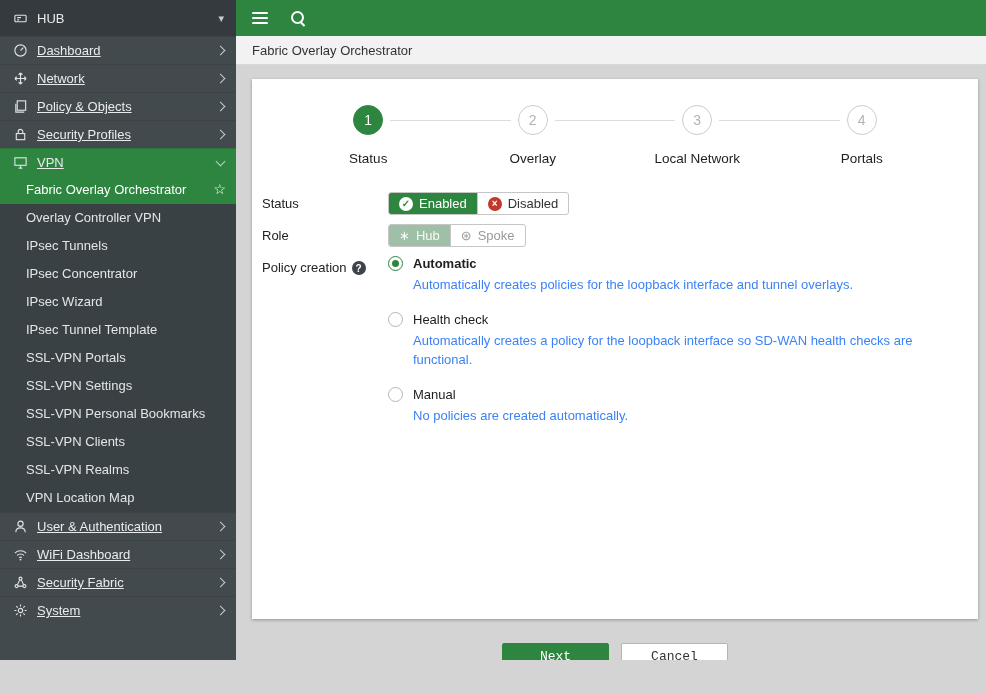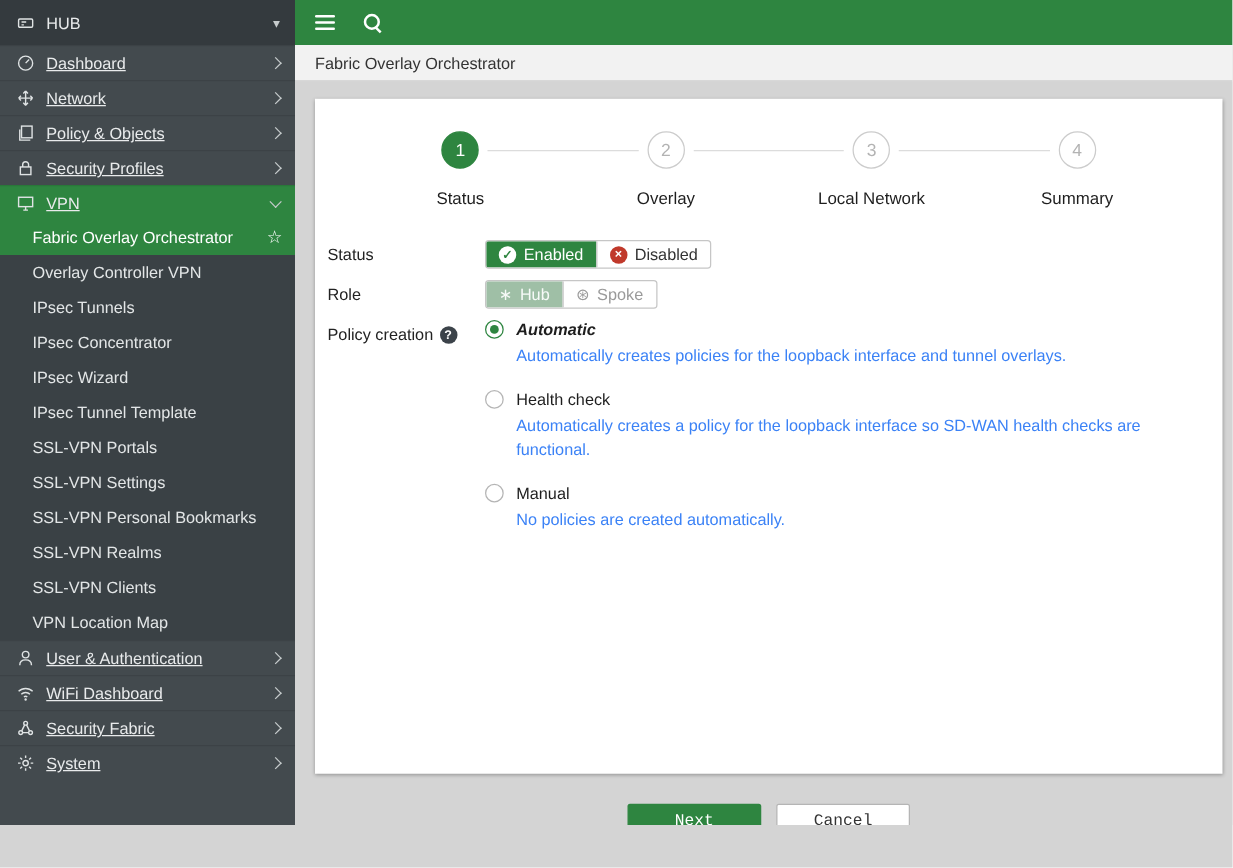--- a/index.html
+++ b/index.html
@@ -65,21 +65,21 @@
   .badge-x { background: #c0392b; color: #fff; }
   .role-ico { font-size: 13px; }
 
   .radio-group { display: flex; flex-direction: column; }
   .radio-option { margin-bottom: 17px; }
   .radio-row { display: flex; align-items: center; gap: 10px; cursor: pointer; }
   .radio { width: 15px; height: 15px; border-radius: 50%; border: 1px solid #b5b5b5; background: #fff; position: relative; flex-shrink: 0; }
   .radio.sel { border-color: #2e8540; }
   .radio.sel::after { content: ""; position: absolute; inset: 3px; border-radius: 50%; background: #2e8540; }
   .opt-label { color: #1e1e1e; }
-  .opt-label.bold { font-weight: bold; font-style: italic; }
+  .opt-label.bold { font-weight: bold; }
   .opt-desc { color: #3b82f6; margin: 5px 0 0 25px; max-width: 565px; line-height: 1.45; }
 
   
   .footer-actions { display: flex; justify-content: center; gap: 12px; margin-top: 24px; }
   .btn { min-width: 107px; height: 26px; display: flex; align-items: center; justify-content: center; border-radius: 2px; cursor: pointer; font-size: 13px; font-family: Liberation Mono, monospace; }
   .btn-next { background: #2e8540; border: 1px solid #2e8540; color: #fff; }
   .btn-cancel { background: #fff; border: 1px solid #b5b5b5; color: #333; }
 
   svg.si { stroke: #dfe3e4; stroke-width: 1.2; fill: none; }
   svg.si .f { fill: #dfe3e4; stroke: none; }
@@ -178,24 +178,24 @@
       <div class="sub-item">
         <span class="si-label">SSL-VPN Portals</span>
       </div>
       <div class="sub-item">
         <span class="si-label">SSL-VPN Settings</span>
       </div>
       <div class="sub-item">
         <span class="si-label">SSL-VPN Personal Bookmarks</span>
       </div>
       <div class="sub-item">
+        <span class="si-label">SSL-VPN Clients</span>
+      </div>
+      <div class="sub-item">
         <span class="si-label">SSL-VPN Realms</span>
-      </div>
-      <div class="sub-item">
-        <span class="si-label">SSL-VPN Clients</span>
       </div>
       <div class="sub-item">
         <span class="si-label">VPN Location Map</span>
       </div>
     </div>
 
     <div class="menu-item">
       <span class="icon-cell">
         <svg class="si" width="15" height="15" viewBox="0 0 16 16">
             <circle cx="8" cy="5" r="2.8"></circle>
@@ -268,21 +268,21 @@
           <div class="step">
             <div class="circle">2</div>
             <div class="step-label">Overlay</div>
           </div>
           <div class="step">
             <div class="circle">3</div>
             <div class="step-label">Local Network</div>
           </div>
           <div class="step">
             <div class="circle">4</div>
-            <div class="step-label">Summary</div>
+            <div class="step-label">Portals</div>
           </div>
         </div>
 
         <div class="form">
 
           <div class="form-row">
             <div class="form-label">
               <span>Status</span>
             </div>
             <div class="segmented">

